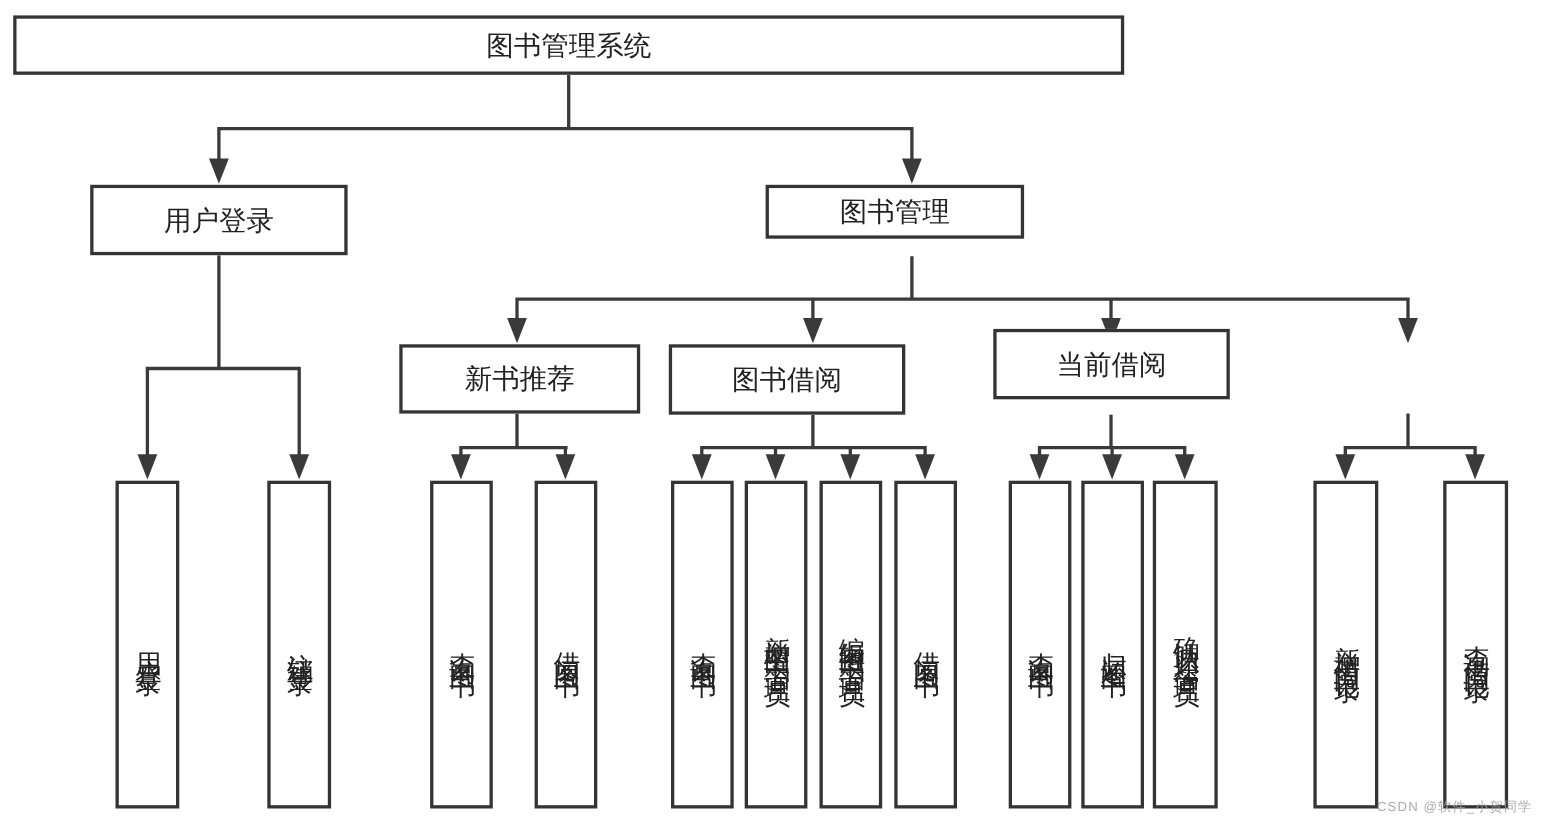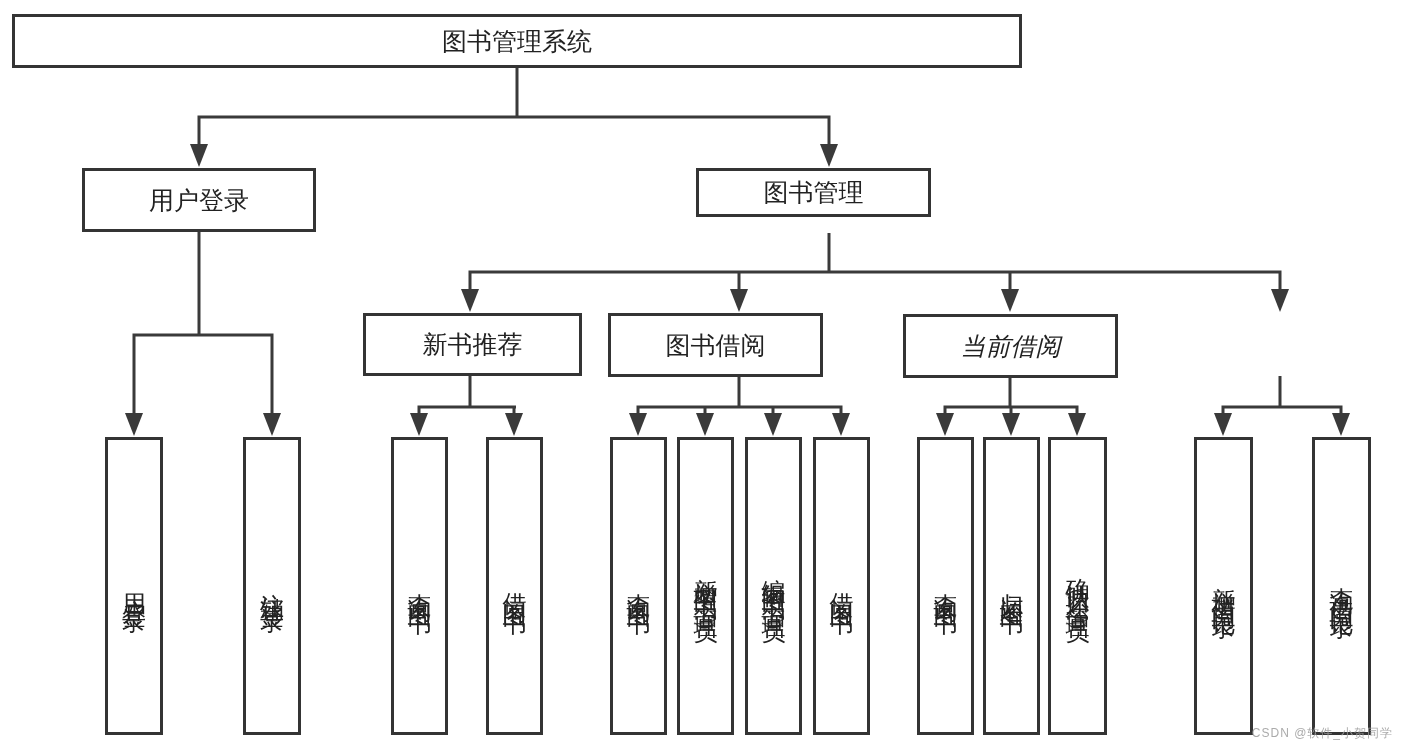--- a/index.html
+++ b/index.html
@@ -104,21 +104,21 @@
     </g>
   </svg>
 
   <div class="box" style="left:12px; top:14px; width:1010px; height:54px;">图书管理系统</div>
 
   <div class="box" style="left:82px; top:168px; width:234px; height:64px;">用户登录</div>
   <div class="box" style="left:696px; top:168px; width:235px; height:49px;">图书管理</div>
 
   <div class="box" style="left:363px; top:313px; width:219px; height:63px;">新书推荐</div>
   <div class="box" style="left:608px; top:313px; width:215px; height:64px;">图书借阅</div>
-  <div class="box" style="left:903px; top:314px; width:215px; height:64px;font-style:italic;">当前借阅</div>
+  <div class="box" style="left:903px; top:299px; width:215px; height:64px;">当前借阅</div>
 
   <div class="box vbox" style="left:105px; top:437px; width:58px; height:298px;">用户登录</div>
   <div class="box vbox" style="left:243px; top:437px; width:58px; height:298px;">注销登录</div>
 
   <div class="box vbox" style="left:391px; top:437px; width:57px; height:298px;">查询图书</div>
   <div class="box vbox" style="left:486px; top:437px; width:57px; height:298px;">借阅图书</div>
 
   <div class="box vbox" style="left:610px; top:437px; width:57px; height:298px;">查询图书</div>
   <div class="box vbox" style="left:677px; top:437px; width:57px; height:298px;">新增图书（管理员）</div>
   <div class="box vbox" style="left:745px; top:437px; width:57px; height:298px;">编辑图书（管理员）</div>

